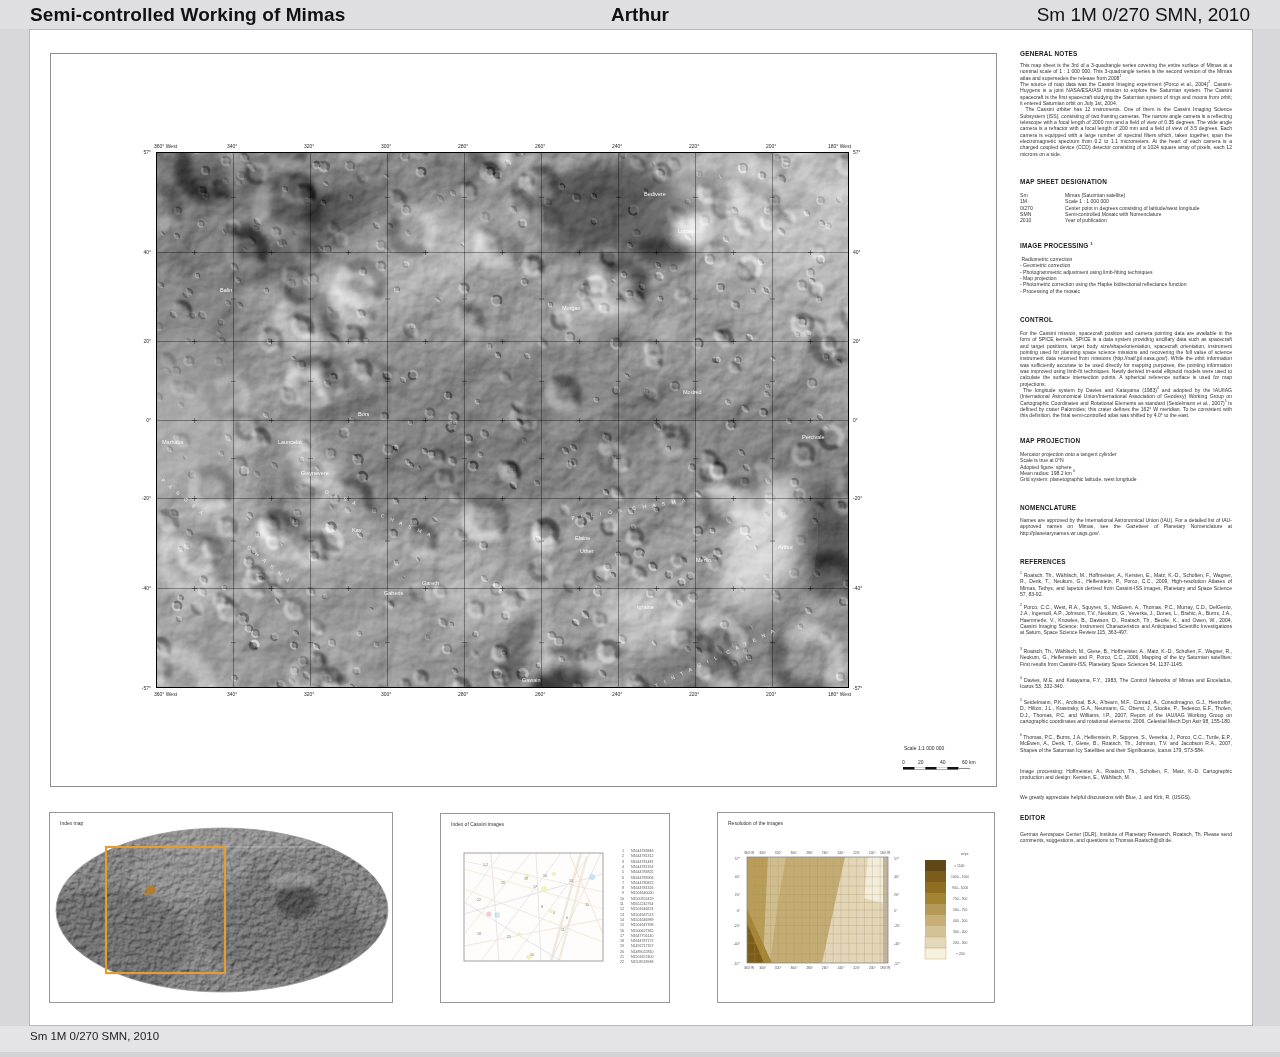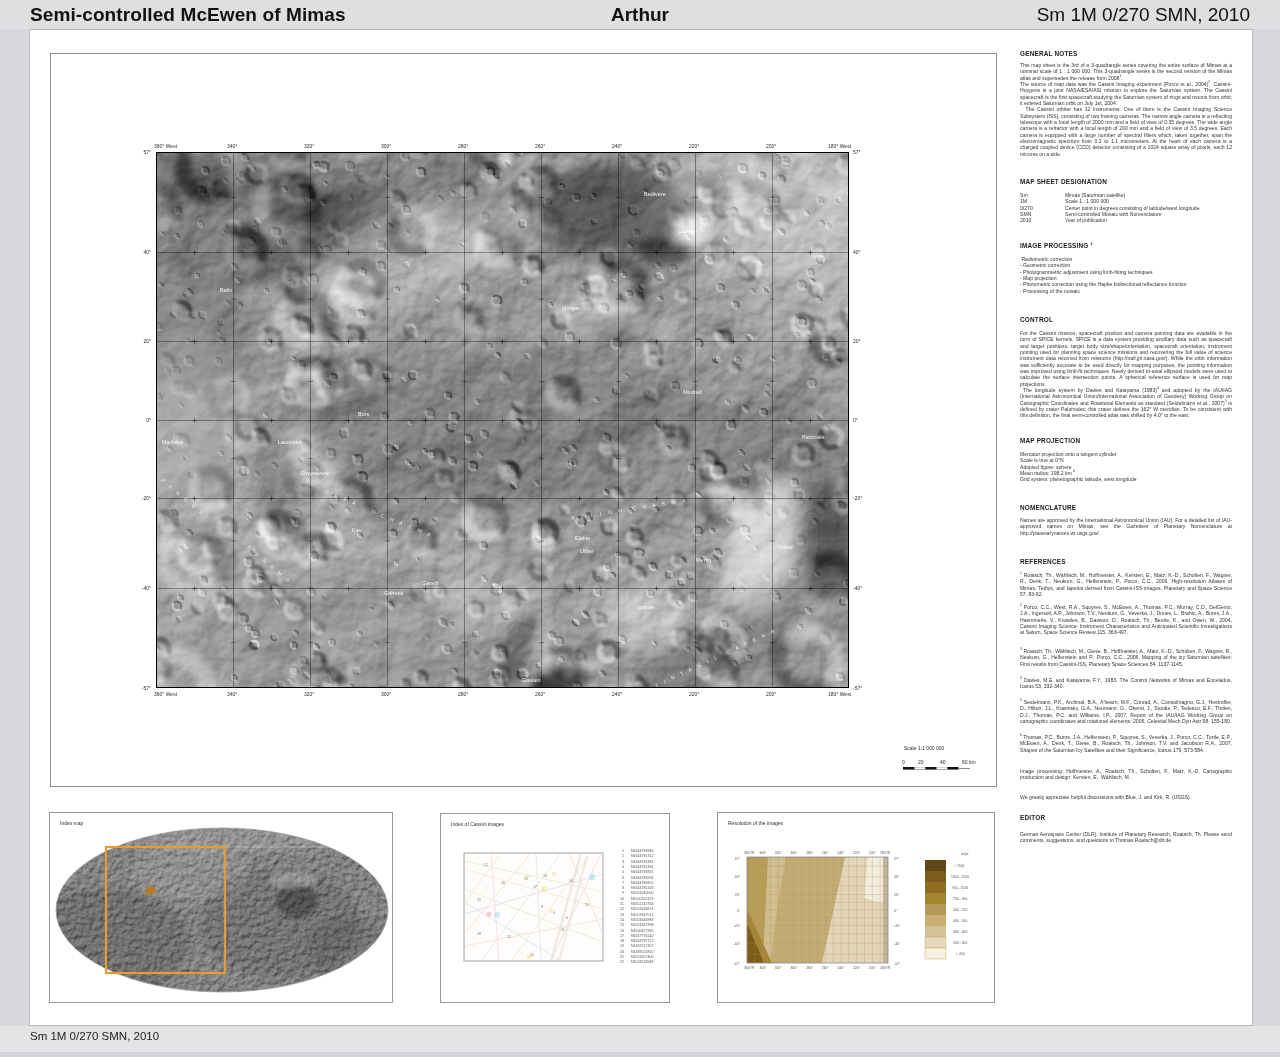--- a/index.html
+++ b/index.html
@@ -1929,17 +1929,17 @@
     <div class="p" style="top:618px"><sup>3</sup> Roatsch, Th., Wählisch, M., Giese, B., Hoffmeister, A., Matz, K.-D., Scholten, F., Wagner, R., Neukum, G., Helfenstein and P., Porco, C.C., 2006, Mapping of the icy Saturnian satellites: First results from Cassini-ISS, Planetary Space Sciences 54, 1137-1145.</div>
     <div class="p" style="top:647px"><sup>4</sup> Davies, M.E. and Katayama, F.Y., 1983, The Control Networks of Mimas and Enceladus, Icarus 53, 332-340.</div>
     <div class="p" style="top:669px"><sup>5</sup> Seidelmann, P.K., Archinal, B.A., A'hearn, M.F., Conrad, A., Consolmagno, G.J., Hestroffer, D., Hilton, J.L., Krasinsky, G.A., Neumann, G., Oberst, J., Stooke, P., Tedesco, E.F., Tholen, D.J., Thomas, P.C. and Williams, I.P., 2007,  Report of the IAU/IAG Working Group on cartographic coordinates and rotational elements: 2006, Celestial Mech Dyn Astr 98, 155-180.</div>
     <div class="p" style="top:704px"><sup>6</sup> Thomas, P.C., Burns, J.A., Helfenstein, P., Squyres, S., Veverka, J., Porco, C.C., Turtle, E.P., McEwen, A., Denk, T., Giese, B., Roatsch, Th., Johnson, T.V. and Jacobson R.A., 2007, Shapes of the Saturnian Icy Satellites and their Significance, Icarus 179, 573-584.</div>
     <div class="p" style="top:738px">Image processing: Hoffmeister, A., Roatsch, Th., Scholten, F., Matz, K.-D. Cartographic production and design: Kersten, E., Wählisch, M.</div>
     <div class="p" style="top:764px">We greatly appreciate helpful discussions with Blue, J. and Kirk, R. (USGS).</div>
     <div class="h" style="top:784px">EDITOR</div>
     <div class="p" style="top:801px">German Aerospace Center (DLR), Institute of Planetary Research, Roatsch, Th. Please send comments, suggestions, and questions to Thomas.Roatsch@dlr.de.</div>
   </div>
 </div>
-<div class="hdr" id="title">Semi-controlled McEwen of Mimas</div>
+<div class="hdr" id="title">Semi-controlled Working of Mimas</div>
 <div class="hdr" id="ctr">Arthur</div>
 <div class="hdr" id="rhdr">Sm 1M 0/270 SMN, 2010</div>
 <div id="footL">Sm 1M 0/270 SMN, 2010</div>
 <div id="footR">Sm-3</div>
 
 </body></html>

